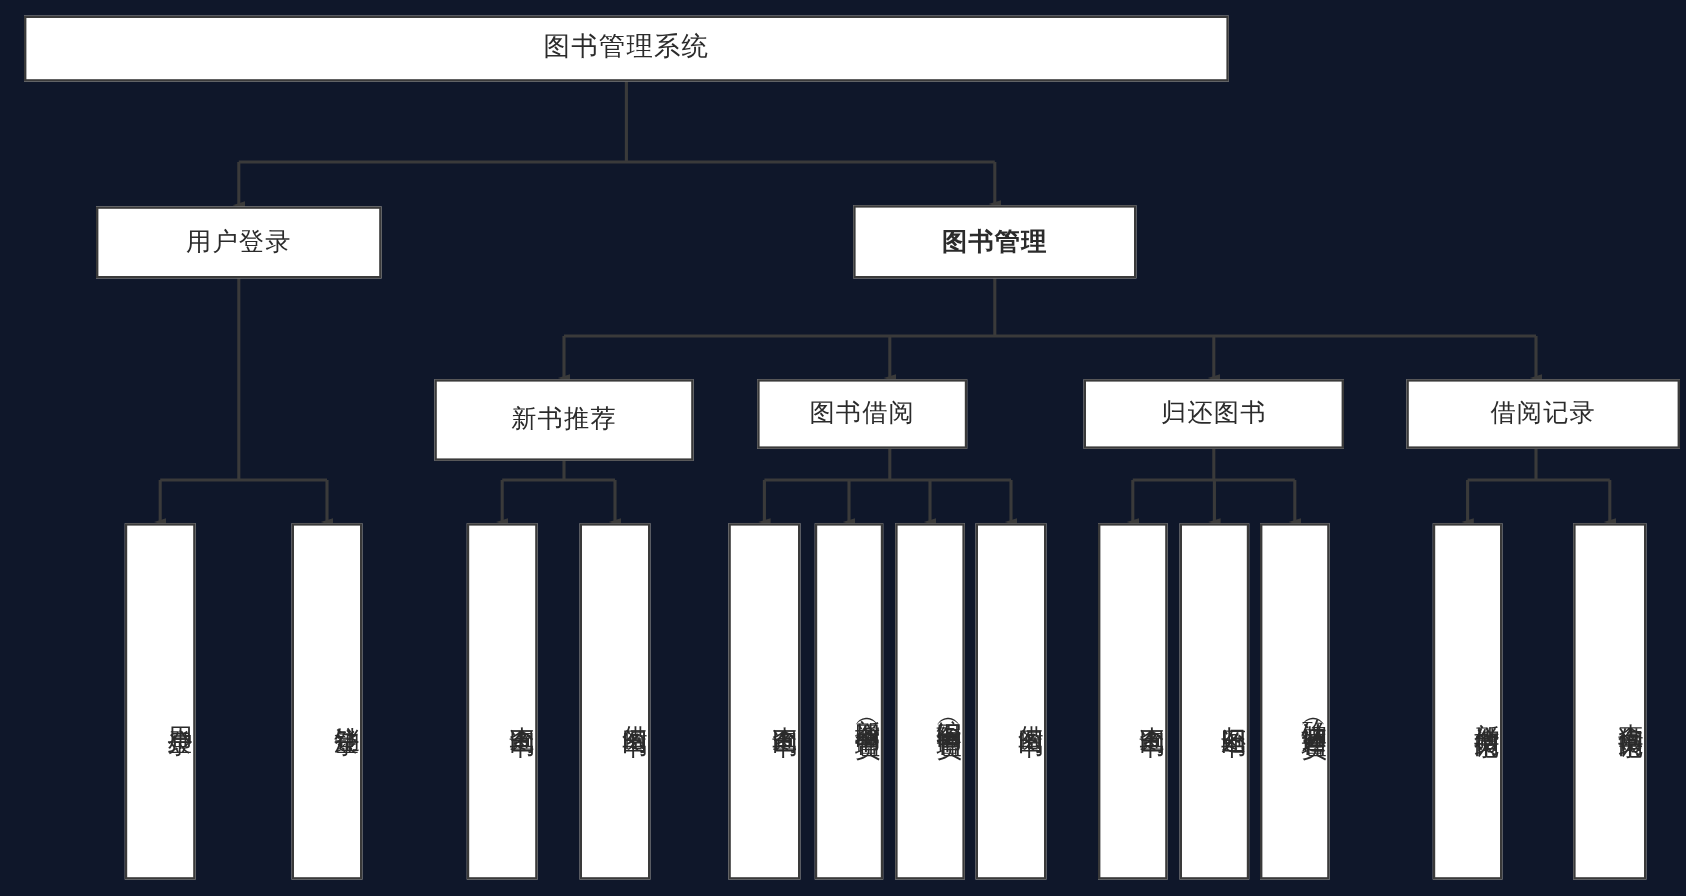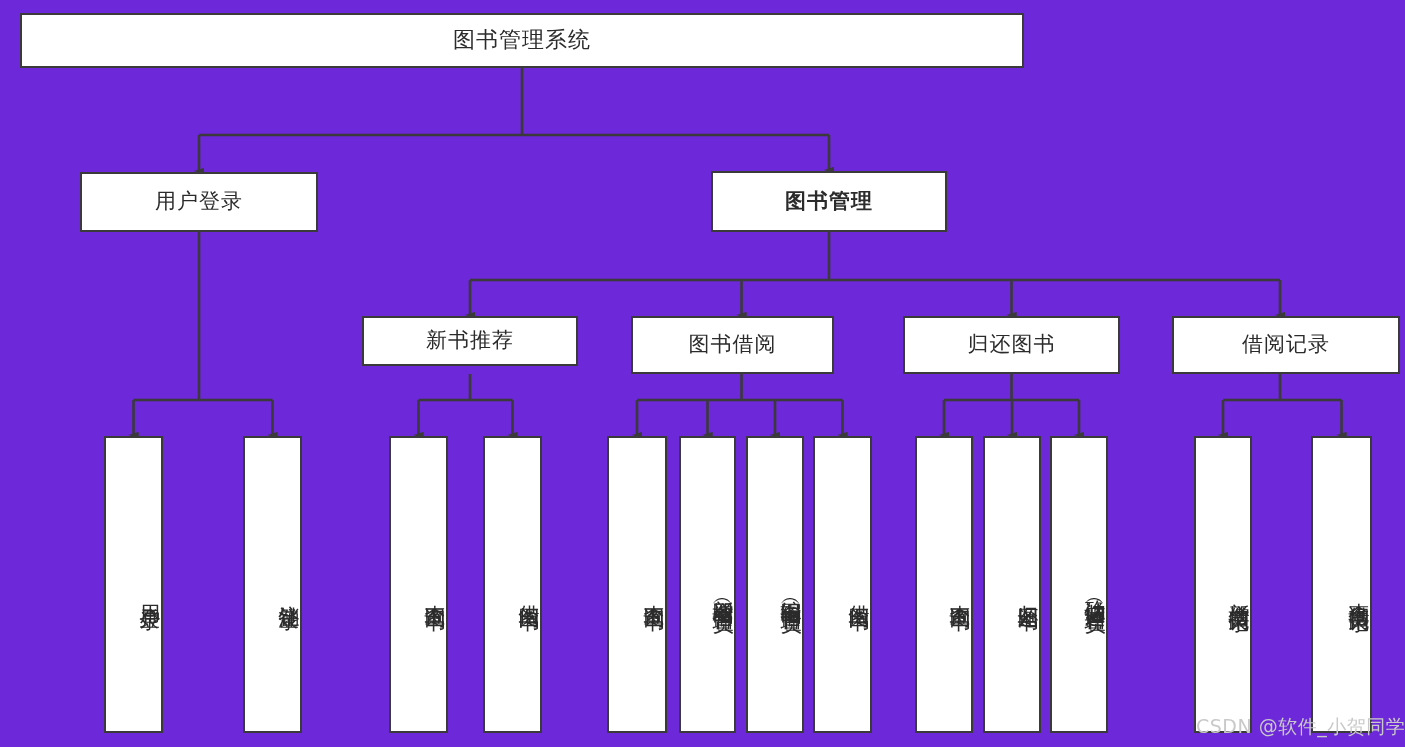--- a/index.html
+++ b/index.html
@@ -1,20 +1,20 @@
 <!DOCTYPE html>
 <html><head>
 <meta charset="utf-8">
 <style>
   html,body{margin:0;padding:0;background:#ffffff;}
   body{
     font-family:"DejaVu Sans","Liberation Sans",sans-serif;
     width:1405px;height:747px;overflow:hidden;
   }
-  #canvas{position:relative;width:1405px;height:747px;background:#6d28d9;}
+  #canvas{position:relative;width:1405px;height:747px;background:#0f172a;}
   svg#wires{position:absolute;left:0;top:0;width:1405px;height:747px;}
 
   .node{
     position:absolute;
     box-sizing:border-box;
     background:#ffffff;
     border:2.5px solid #3a3a3a;
     display:flex;
     align-items:center;
     justify-content:center;
@@ -94,24 +94,24 @@
   <div id="nodes-layer">
       <div class="node horiz root" style="left: 20px; top: 13px; width: 1004px; height: 55px;">
         <span class="htext">图书管理系统</span>
       </div>
       <div class="node horiz" style="left: 80px; top: 172px; width: 238px; height: 60px;">
         <span class="htext">用户登录</span>
       </div>
       <div class="node horiz" style="left: 711px; top: 171px; width: 236px; height: 61px; font-weight: bold;">
         <span class="htext">图书管理</span>
       </div>
-      <div class="node horiz" style="left: 362px; top: 316px; width: 216px; height: 50px;">
+      <div class="node horiz" style="left: 362px; top: 316px; width: 216px; height: 68px;">
         <span class="htext">新书推荐</span>
       </div>
-      <div class="node horiz" style="left: 631px; top: 316px; width: 203px; height: 58px;">
+      <div class="node horiz" style="left: 631px; top: 316px; width: 175px; height: 58px;">
         <span class="htext">图书借阅</span>
       </div>
       <div class="node horiz" style="left: 903px; top: 316px; width: 217px; height: 58px;">
         <span class="htext">归还图书</span>
       </div>
       <div class="node horiz" style="left: 1172px; top: 316px; width: 228px; height: 58px;">
         <span class="htext">借阅记录</span>
       </div>
       <div class="node vert" style="left: 104px; top: 436px; width: 59px; height: 297px;">
         <span class="vtext">用户登录</span>
@@ -147,15 +147,14 @@
         <span class="vtext">确认归还（管理员）</span>
       </div>
       <div class="node vert" style="left: 1194px; top: 436px; width: 58px; height: 297px;">
         <span class="vtext">新增借阅记录</span>
       </div>
       <div class="node vert" style="left: 1311px; top: 436px; width: 61px; height: 297px;">
         <span class="vtext">查询借阅记录</span>
       </div>
     </div>
 
-  <div class="watermark" style="left: 1196px; top: 714px; color: rgb(201, 201, 201);">CSDN @软件_小贺同学</div>
 
 </div>
 
 </body></html>

